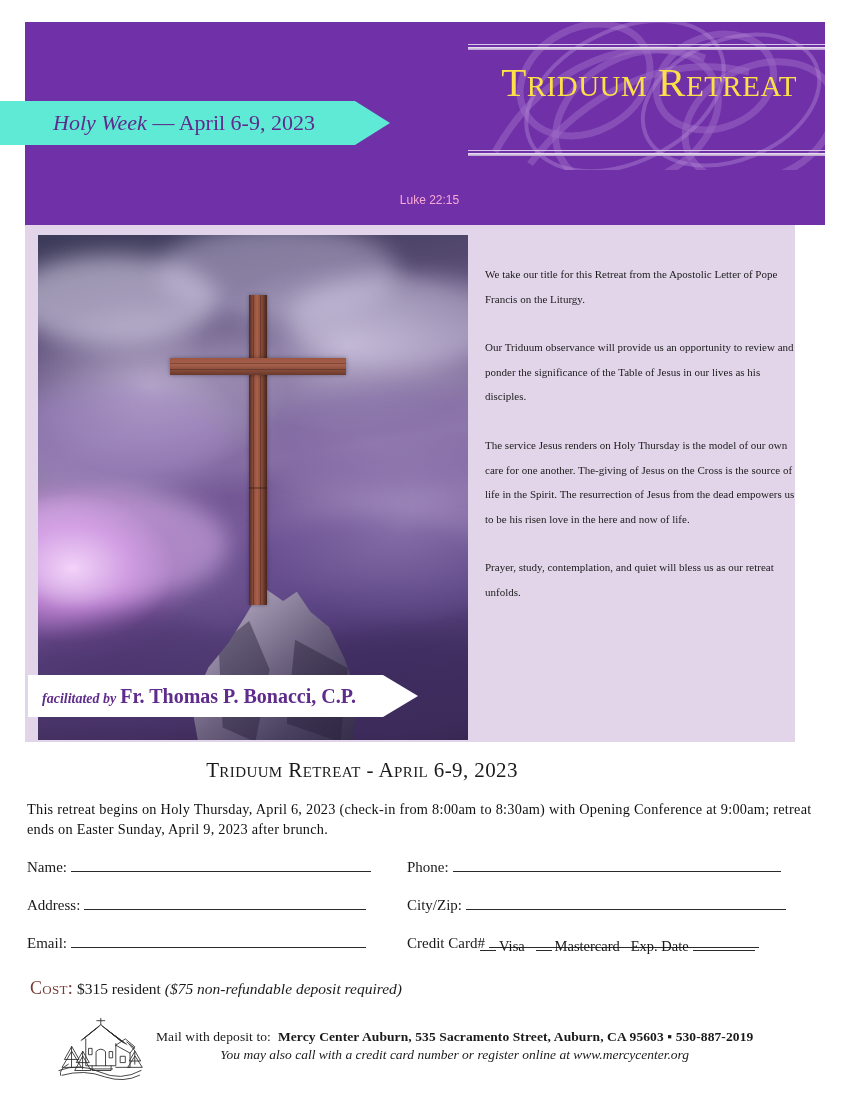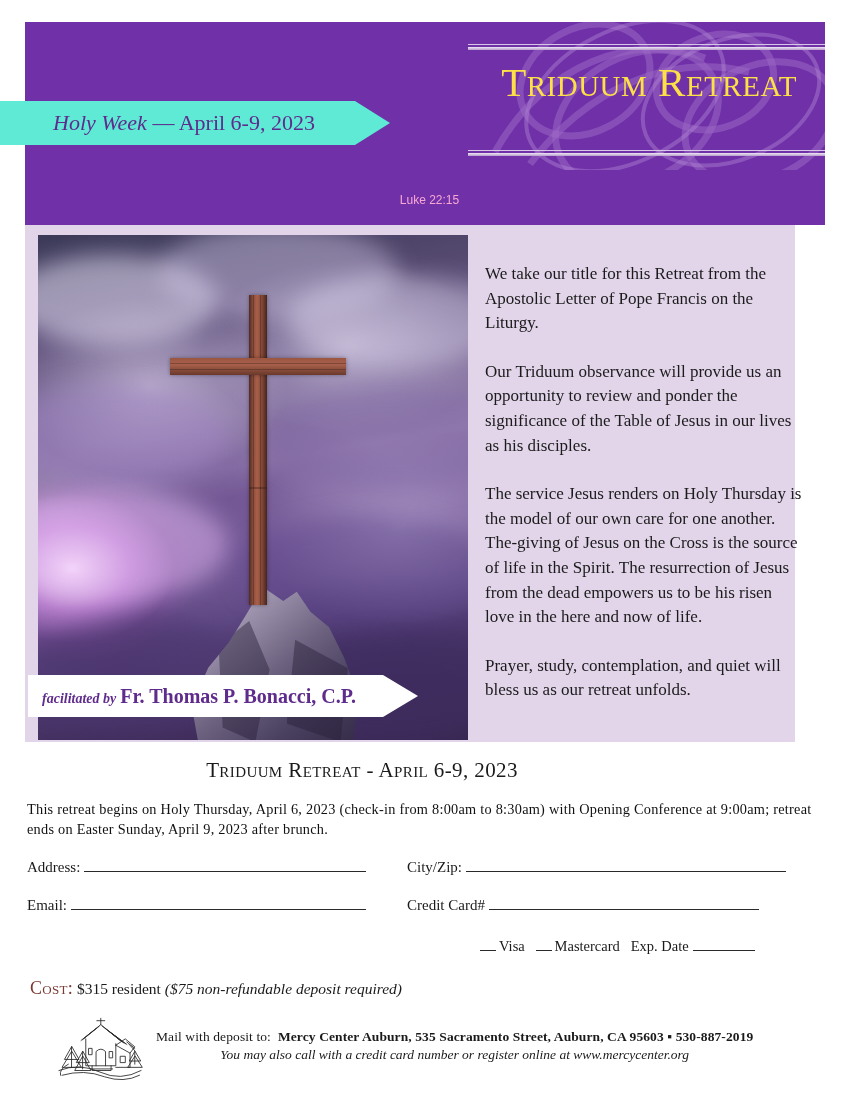--- a/index.html
+++ b/index.html
@@ -225,21 +225,21 @@
     font-size: 20px;
     margin-left: 4px;
   }
 
   
   .body-col {
     position: absolute;
     left: 485px;
     top: 262px;
     width: 318px;
-    font-size: 17px;
+    font-size: 11px;
     line-height: 24.6px;
     color: #1b1b1b;
   }
   .body-col p { margin: 0 0 24px 0; }
   .body-col p:last-child { margin-bottom: 0; }
 
   
   .reg-title {
     position: absolute;
     left: 0;
@@ -428,20 +428,30 @@
   <p>We take our title for this Retreat from the Apostolic Letter of Pope Francis on the Liturgy.</p>
   <p>Our Triduum observance will provide us an opportunity to review and ponder the significance of the Table of Jesus in our lives as his disciples.</p>
   <p>The service Jesus renders on Holy Thursday is the model of our own care for one another. The-giving of Jesus on the Cross is the source of life in the Spirit. The resurrection of Jesus from the dead empowers us to be his risen love in the here and now of life.</p>
   <p>Prayer, study, contemplation, and quiet will bless us as our retreat unfolds.</p>
 </div>
 
 <div class="reg-title">Triduum Retreat - April 6-9, 2023</div>
 <div class="reg-desc">This retreat begins on Holy Thursday, April 6, 2023 (check-in from 8:00am to 8:30am) with Opening Conference at 9:00am; retreat ends on Easter Sunday, April 9, 2023 after brunch.</div>
 
 <div class="form-area">
+  <div class="form-row">
+    <div class="field col-left">
+      <span class="field-label">Name:</span>
+      <span class="rule-line" style="width:300px;"></span>
+    </div>
+    <div class="field col-right">
+      <span class="field-label">Phone:</span>
+      <span class="rule-line" style="width:328px;"></span>
+    </div>
+  </div>
 
   <div class="form-row">
     <div class="field col-left">
       <span class="field-label">Address:</span>
       <span class="rule-line" style="width:282px;"></span>
     </div>
     <div class="field col-right">
       <span class="field-label">City/Zip:</span>
       <span class="rule-line" style="width:320px;"></span>
     </div>

